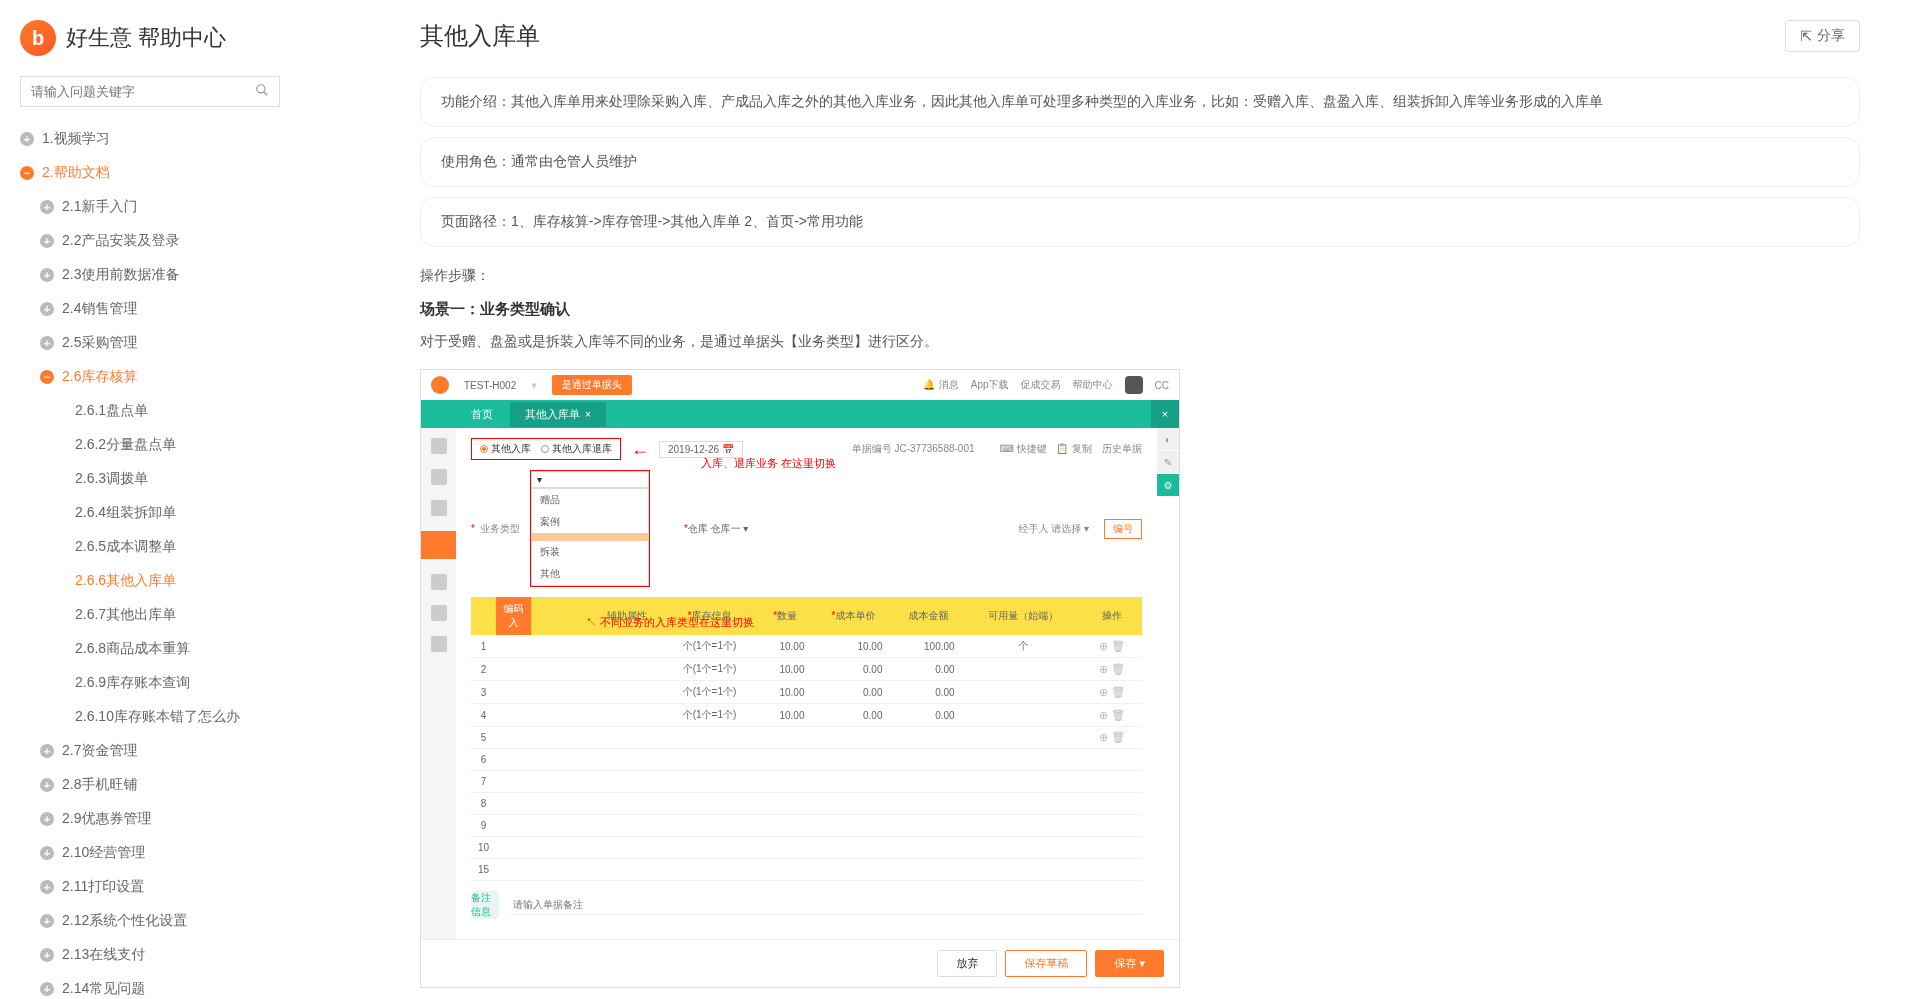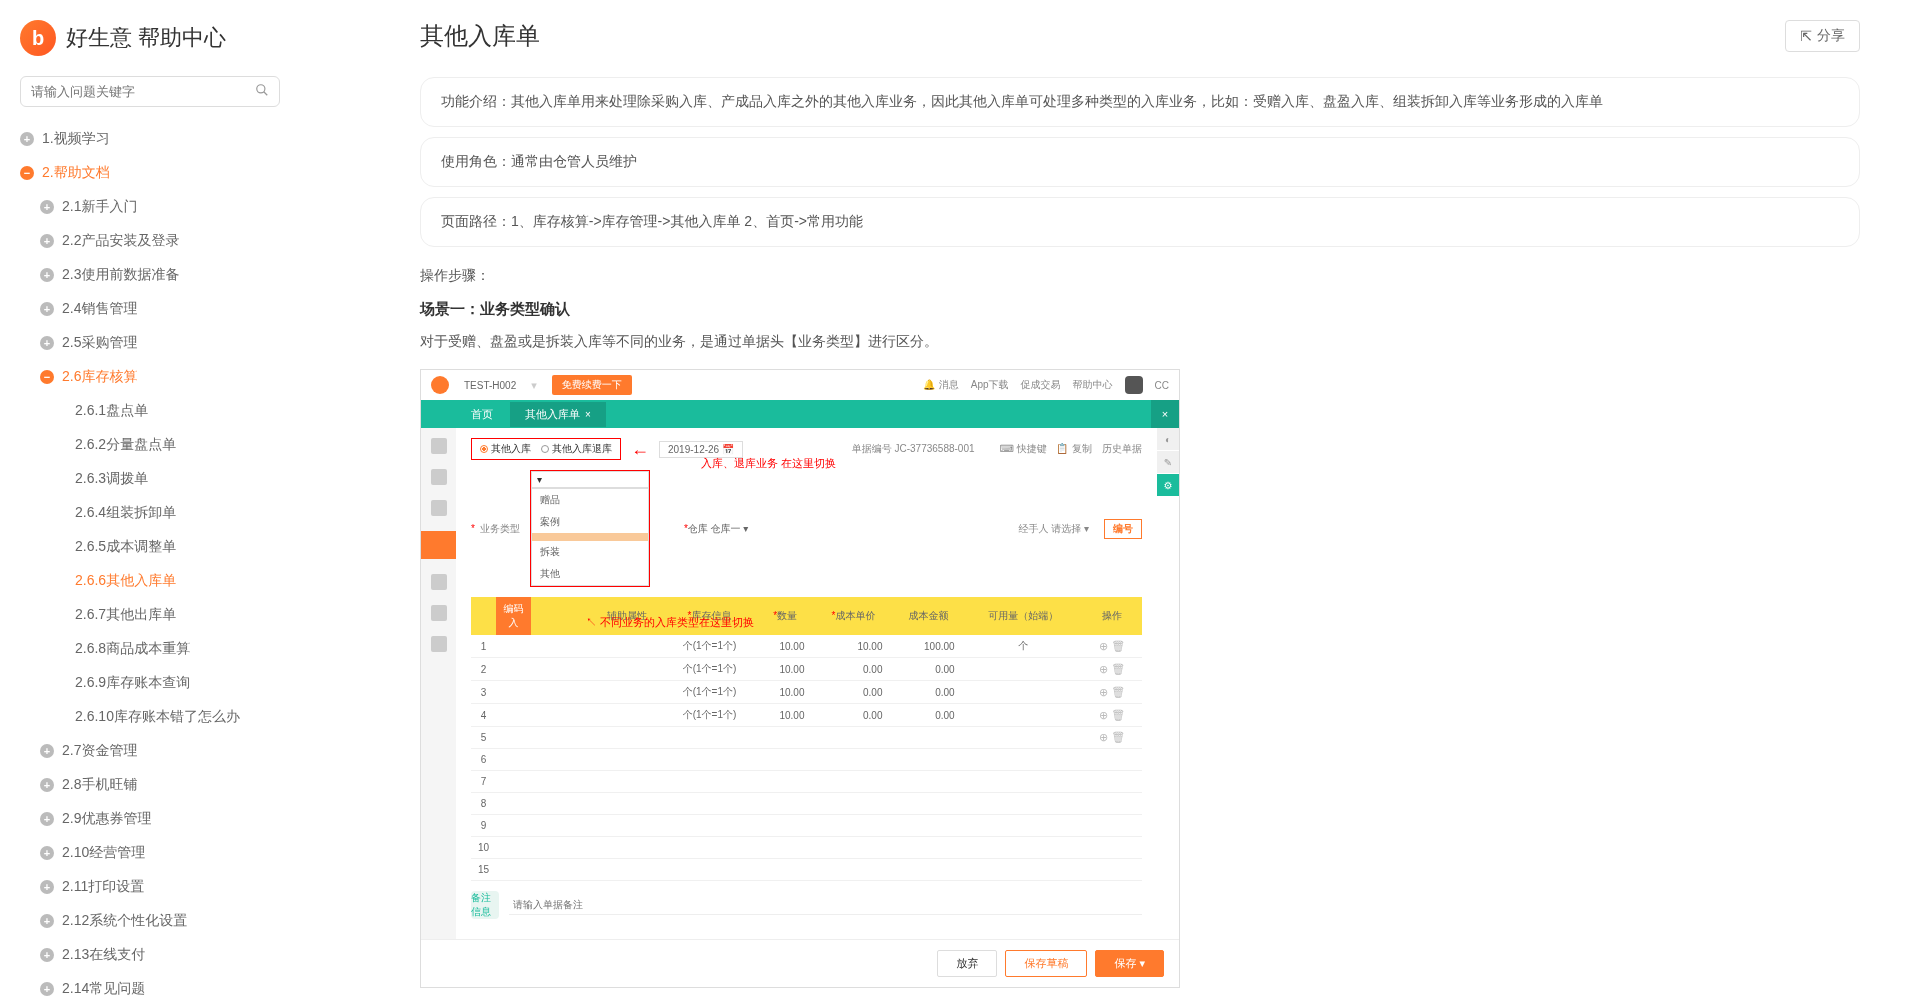--- a/index.html
+++ b/index.html
@@ -5,21 +5,21 @@
     * { margin: 0; padding: 0; box-sizing: border-box; }
     body { font-family: "Microsoft YaHei", Arial, sans-serif; font-size: 14px; color: #333; background: #fff; }
     
     .container { display: flex; width: 1920px; }
     
     .sidebar { width: 300px; padding: 20px; }
     .logo-area { display: flex; align-items: center; margin-bottom: 20px; }
     .logo { width: 36px; height: 36px; border-radius: 50%; background: linear-gradient(135deg, #ff7a2d, #ff5722); display: flex; align-items: center; justify-content: center; color: #fff; font-weight: bold; font-size: 20px; margin-right: 10px; }
     .logo-text { font-size: 22px; color: #333; }
     
-    .search-box { display: flex; border: 1px solid #ddd; border-radius: 6px; padding: 6px 10px; margin-bottom: 15px; align-items: center; }
+    .search-box { display: flex; border: 1px solid #ddd; border-radius: 0; padding: 6px 10px; margin-bottom: 15px; align-items: center; }
     .search-input { border: none; outline: none; flex: 1; font-size: 13px; color: #999; }
     .search-icon { color: #999; font-size: 14px; }
     
     .nav-item { display: flex; align-items: center; padding: 8px 0; cursor: pointer; color: #666; }
     .nav-item.active { color: #ff7a2d; }
     .nav-icon { width: 14px; height: 14px; border-radius: 50%; background: #bbb; display: inline-flex; align-items: center; justify-content: center; margin-right: 8px; color: #fff; font-size: 11px; font-weight: bold; flex-shrink: 0; }
     .nav-icon.minus { background: #ff7a2d; }
     .nav-level-1 { padding-left: 0; }
     .nav-level-2 { padding-left: 20px; }
     .nav-level-3 { padding-left: 55px; }
@@ -73,21 +73,21 @@
     .ss-row2 { display: flex; align-items: center; gap: 10px; margin-bottom: 10px; }
     .ss-field { display: flex; align-items: center; gap: 5px; font-size: 10px; color: #888; }
     .ss-dropdown { border: 1px solid red; padding: 0; width: 120px; position: relative; }
     .ss-dropdown-input { border: 1px solid #ddd; padding: 2px 5px; font-size: 10px; background: #fff; }
     .ss-dropdown-list { border: 1px solid #ddd; background: #fff; }
     .ss-dropdown-item { padding: 4px 8px; font-size: 10px; color: #666; }
     .ss-dropdown-item.selected { background: #f9c999; }
     .ss-red-star { color: red; }
     .ss-warehouse { font-size: 10px; color: #666; margin-left: 24px; }
     .ss-person { margin-left: auto; font-size: 10px; color: #888; }
-    .ss-num-btn { border: 1px solid #ff7a2d; color: #ff7a2d; padding: 2px 8px; font-size: 10px; margin-left: 5px; font-weight: bold; }
+    .ss-num-btn { border: 1px solid #ff7a2d; color: #ff7a2d; padding: 2px 8px; font-size: 10px; margin-left: 5px; }
     
     .ss-table { width: 100%; border-collapse: collapse; margin-top: 5px; }
     .ss-table th { background: #fde047; padding: 5px 4px; font-size: 10px; color: #666; font-weight: normal; text-align: center; border: none; }
     .ss-table td { padding: 4px; font-size: 10px; color: #666; text-align: center; border-bottom: 1px solid #f0f0f0; height: 22px; }
     .ss-table td.num { text-align: right; padding-right: 10px; }
     .ss-th-first { background: #ff7a2d !important; color: #fff !important; }
     .ss-cell-icon { color: #bbb; font-size: 11px; }
     .ss-overlay-text { color: red; font-size: 11px; position: absolute; }
     
     .ss-totals { display: flex; padding: 6px 0; border-top: 1px solid #eee; font-size: 10px; color: #666; }
@@ -245,21 +245,21 @@
 
     <div class="steps-label">操作步骤：</div>
     <div class="scene-title">场景一：业务类型确认</div>
     <div class="scene-desc">对于受赠、盘盈或是拆装入库等不同的业务，是通过单据头【业务类型】进行区分。</div>
 
     <div class="screenshot">
       <div class="ss-top">
         <div class="ss-logo"></div>
         <div class="ss-top-text">TEST-H002</div>
         <div style="color:#ccc">▾</div>
-        <div class="ss-orange-btn">免费续费一下</div>
+        <div class="ss-orange-btn">是通过单据头</div>
         <div class="ss-top-btns">
           <span>🔔 <span>消息</span></span>
           <span>App下载</span>
           <span>促成交易</span>
           <span>帮助中心</span>
           <div class="ss-avatar"></div>
           <span>CC</span>
         </div>
       </div>
       <div class="ss-tabs">

